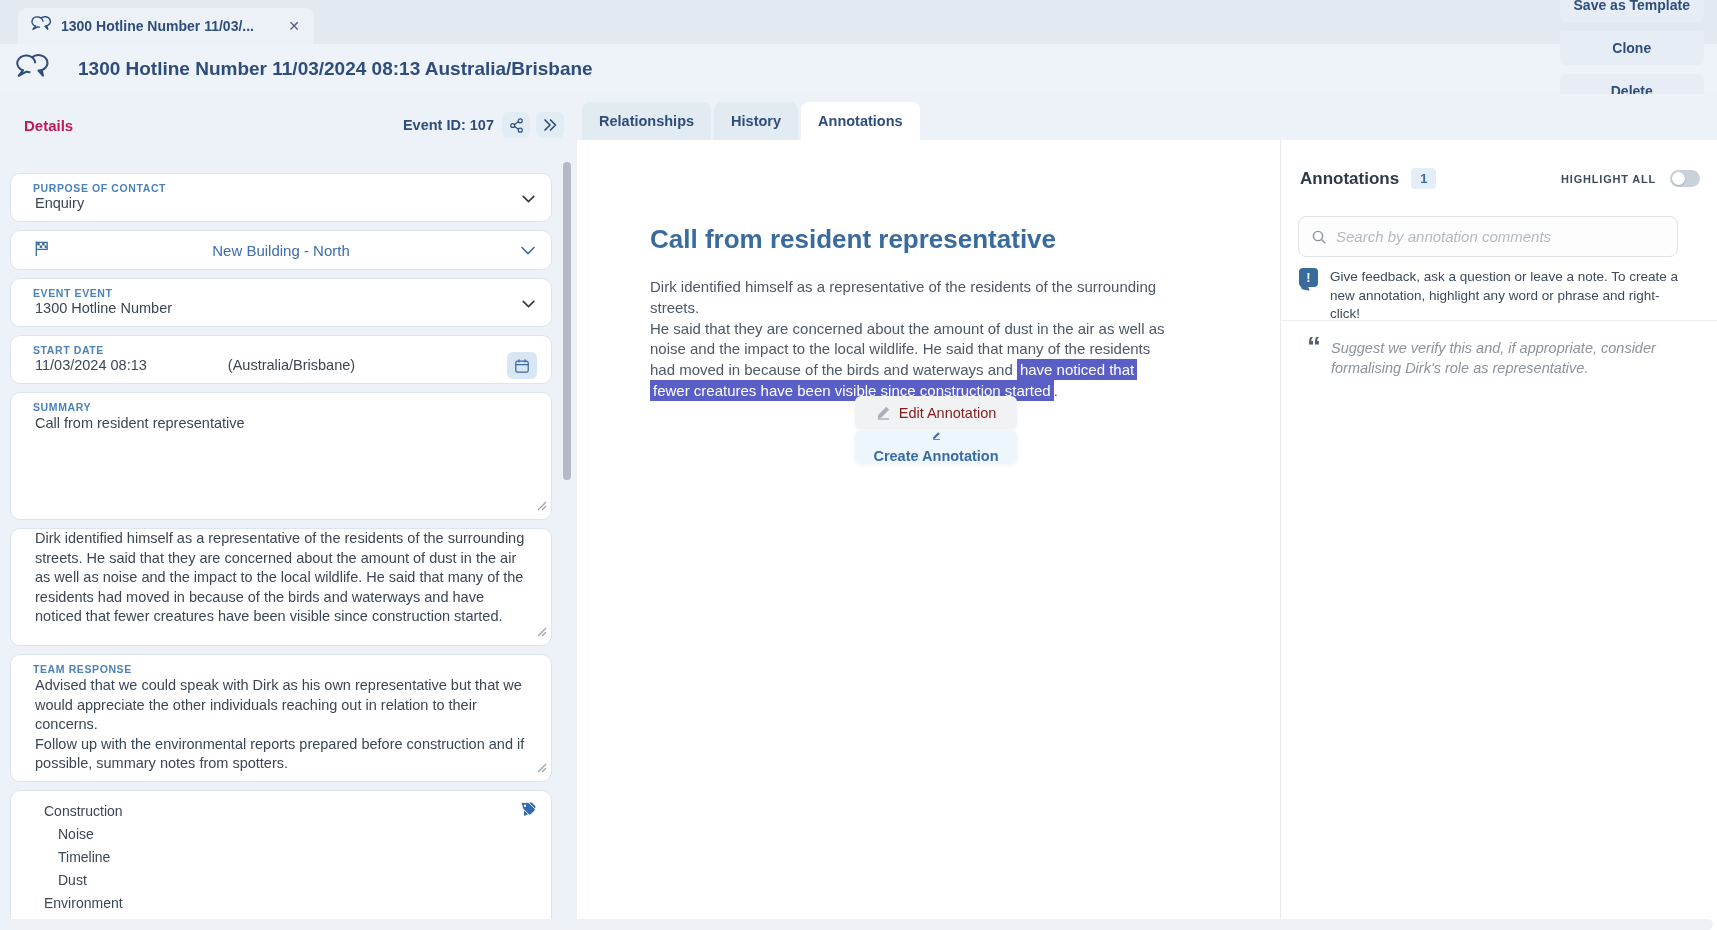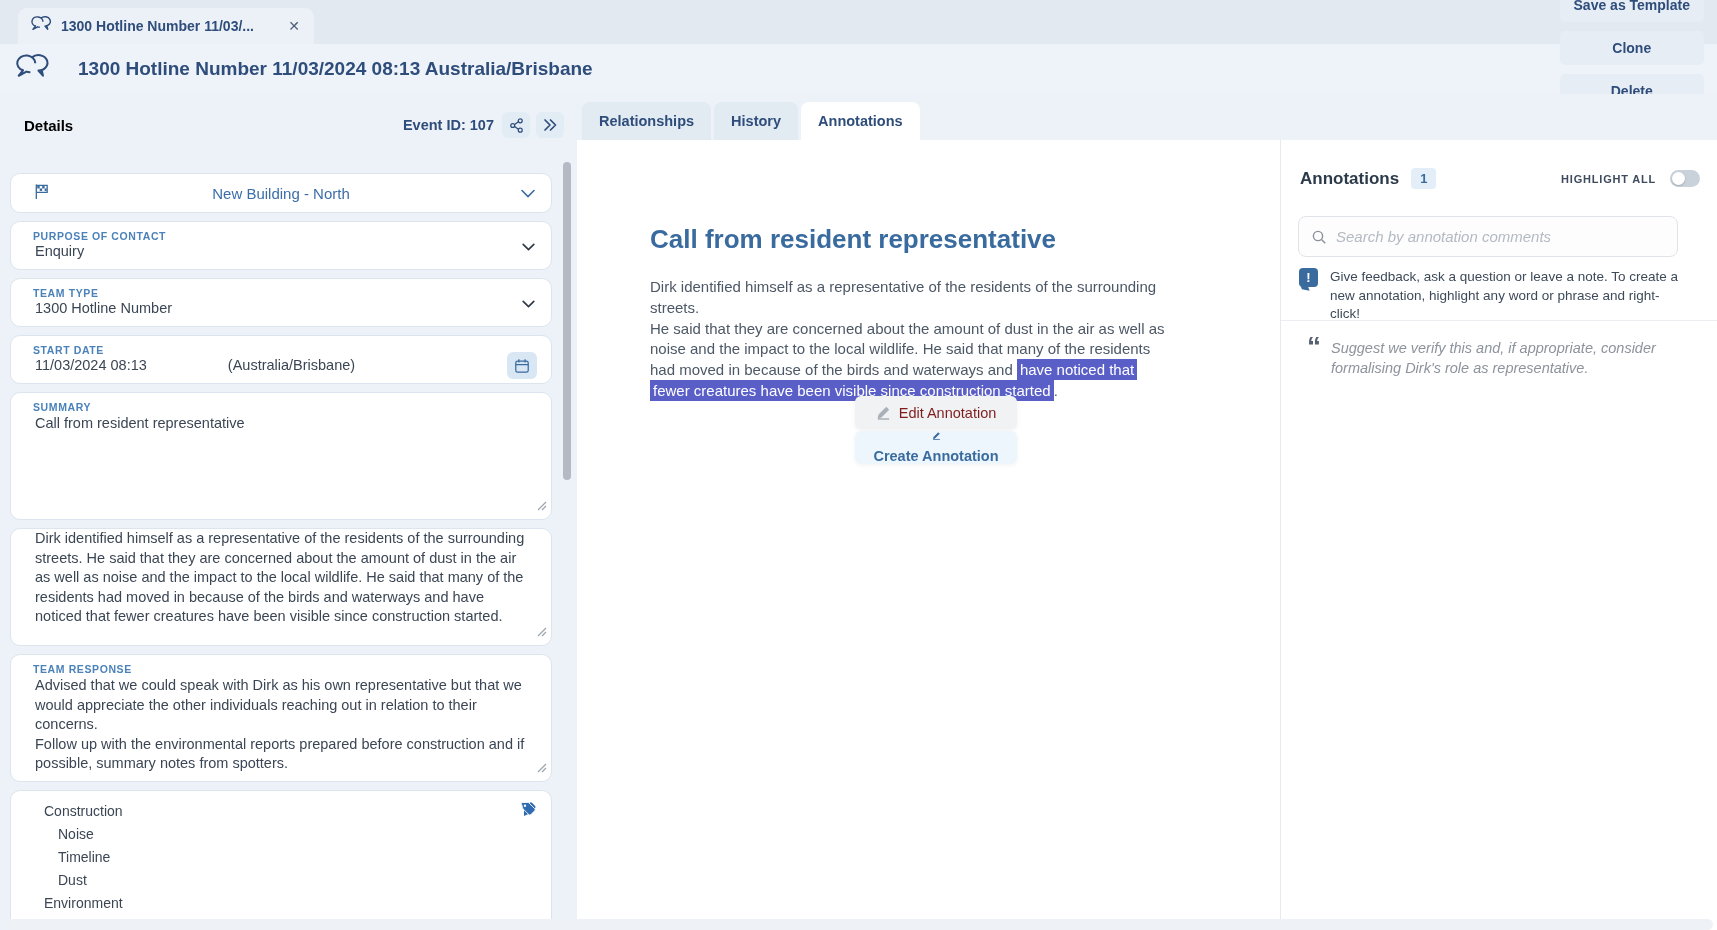--- a/index.html
+++ b/index.html
@@ -19,21 +19,21 @@
   .header .h-icon { margin-left:14px; }
   .header .h-title { margin-left:28px; font-size:19px; font-weight:bold; color:#2e4d7b; flex:1; }
   .actions { display:flex; gap:9px; padding-right:13px;flex-direction:column; }
   .btn { background:#e6edf4; color:#2e4d7b; font-size:14px; font-weight:600;
     border:none; border-radius:5px; padding:9px 14px; cursor:pointer; font-family:inherit; }
   .btn.disabled { background:#eaf0f6; color:#b7c1cb; cursor:default; }
 
   
   .left-panel { position:absolute; left:0; top:94px; width:577px; height:836px; background:#edf2f8; }
   .details-row { position:absolute; left:0; top:14px; width:577px; height:34px; display:flex; align-items:center; }
-  .details-row .d-title { margin-left:24px; font-size:15px; font-weight:bold; color:#000000; flex:1; }
+  .details-row .d-title { margin-left:24px; font-size:15px; font-weight:bold; color:#be185d; flex:1; }
   .eventid { font-size:14.5px; font-weight:bold; color:#2e4d7b; margin-right:8px; }
   .icon-btn { width:28px; height:26px; background:#e2ecf5; border-radius:6px; display:flex;
     align-items:center; justify-content:center; margin-right:6px; cursor:pointer; }
   .icon-btn:last-child { margin-right:13px; }
 
   .cards { position:absolute; left:10px; top:79px; width:542px; }
   .card { background:#fff; border:1px solid #dce5ee; border-radius:10px; margin-bottom:8px; position:relative; }
   .card .chev { position:absolute; right:16px; top:50%; transform:translateY(-50%); }
   .fld-label { font-size:10.5px; font-weight:bold; letter-spacing:.6px; color:#4b82ba; padding:8px 0 1px 22px; }
   .fld-value { font-size:14.5px; color:#3b4654; padding:0 36px 0 24px; }
@@ -162,20 +162,30 @@
       <svg width="16" height="14" viewBox="0 0 16 14">
         <g stroke="#2e4d7b" stroke-width="1.7" fill="none" stroke-linecap="round" stroke-linejoin="round">
           <path d="M3 2 L8 7 L3 12 M8.5 2 L13.5 7 L8.5 12"></path>
         </g>
       </svg>
     </span>
   </div>
 
   <div class="cards">
 
+    <div class="card c-sm">
+      <div class="fld-label">PURPOSE OF CONTACT</div>
+      <div class="fld-value">Enquiry</div>
+      <span class="chev">
+        <svg width="13" height="8" viewBox="0 0 14 9">
+            <path d="M1 1.5 L7 7.5 L13 1.5" stroke="#2d3642" stroke-width="1.8" fill="none" stroke-linecap="round"></path>
+          </svg>
+      </span>
+    </div>
+
     <div class="card c-loc">
       <span class="flag">
         <svg width="17" height="17" viewBox="0 0 18 18">
           <g stroke="#3a6b9f" stroke-width="1.4" fill="none">
             <path d="M3.5 1.5 V17"></path>
             <path d="M3.5 2.5 H15 L15 10 H3.5"></path>
           </g>
           <g fill="#3a6b9f">
             <rect x="4.5" y="3.2" width="2.6" height="2.6"></rect>
               <rect x="9.7" y="3.2" width="2.6" height="2.6"></rect>
@@ -186,31 +196,21 @@
       </span>
       <span class="loc-val">New Building - North</span>
       <span class="chev">
         <svg width="14" height="9" viewBox="0 0 14 9">
             <path d="M1 1.5 L7 7.5 L13 1.5" stroke="#3a6b9f" stroke-width="1.6" fill="none" stroke-linecap="round"></path>
           </svg>
       </span>
     </div>
 
     <div class="card c-sm">
-      <div class="fld-label">PURPOSE OF CONTACT</div>
-      <div class="fld-value">Enquiry</div>
-      <span class="chev">
-        <svg width="13" height="8" viewBox="0 0 14 9">
-            <path d="M1 1.5 L7 7.5 L13 1.5" stroke="#2d3642" stroke-width="1.8" fill="none" stroke-linecap="round"></path>
-          </svg>
-      </span>
-    </div>
-
-    <div class="card c-sm">
-      <div class="fld-label">TEAM TYPE</div>
+      <div class="fld-label">EVENT EVENT</div>
       <div class="fld-value">1300 Hotline Number</div>
       <span class="chev">
         <svg width="13" height="8" viewBox="0 0 14 9">
             <path d="M1 1.5 L7 7.5 L13 1.5" stroke="#2d3642" stroke-width="1.8" fill="none" stroke-linecap="round"></path>
           </svg>
       </span>
     </div>
 
     <div class="card c-date">
       <div class="fld-label">START DATE</div>

